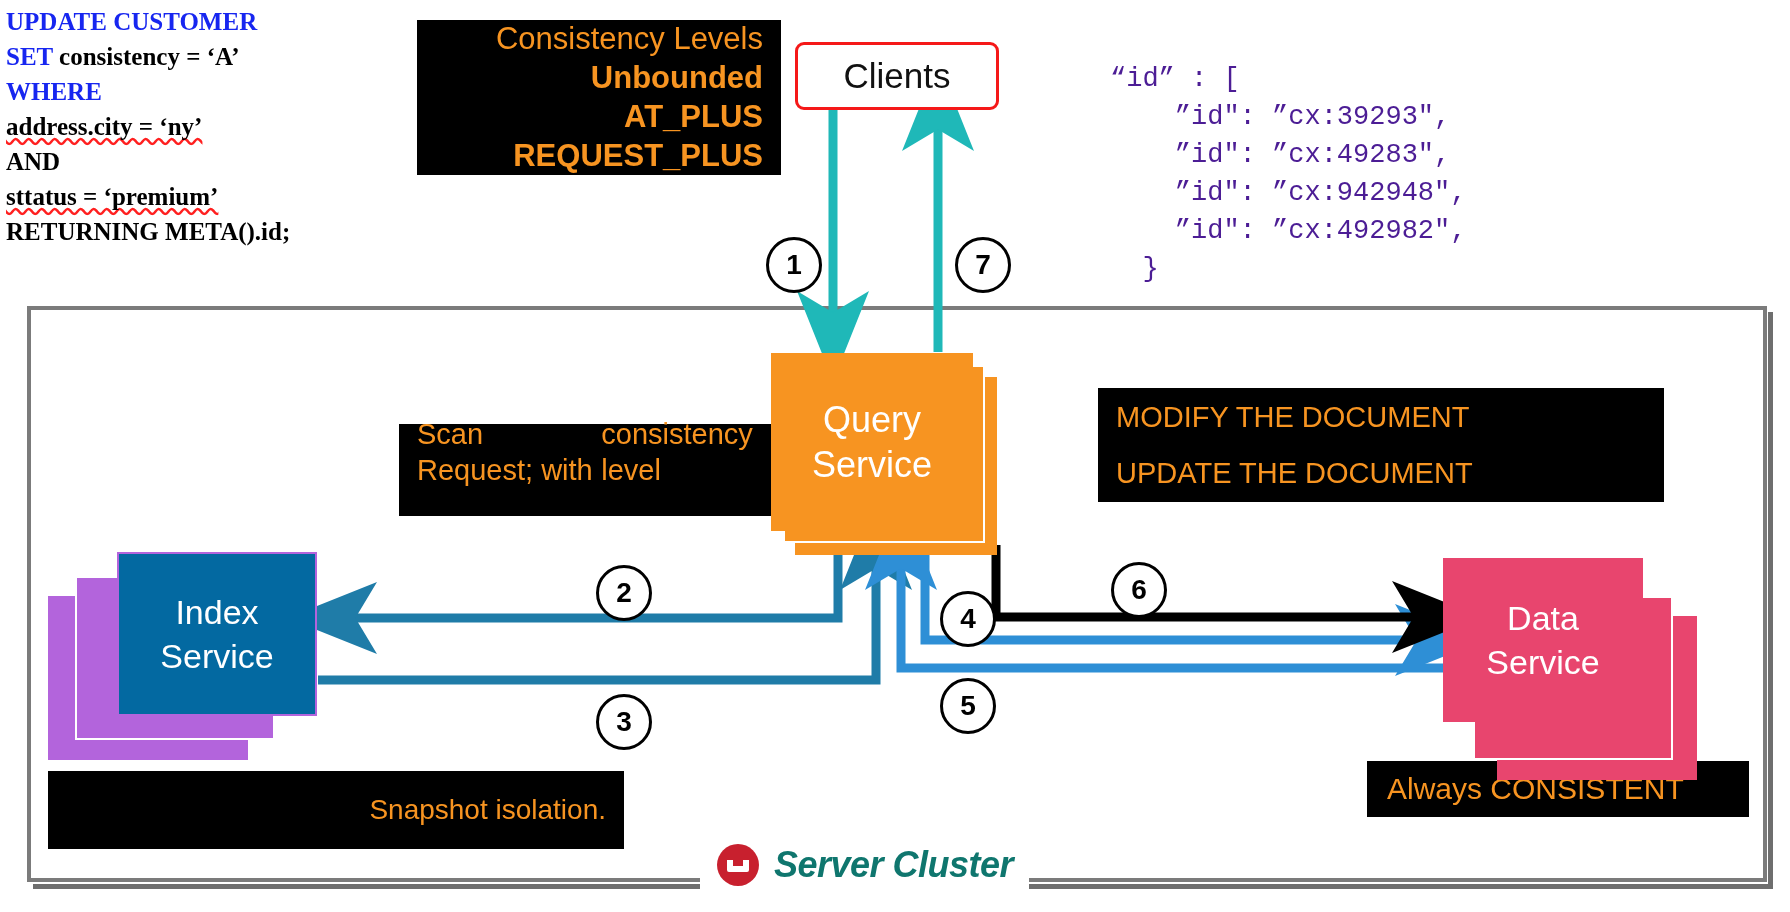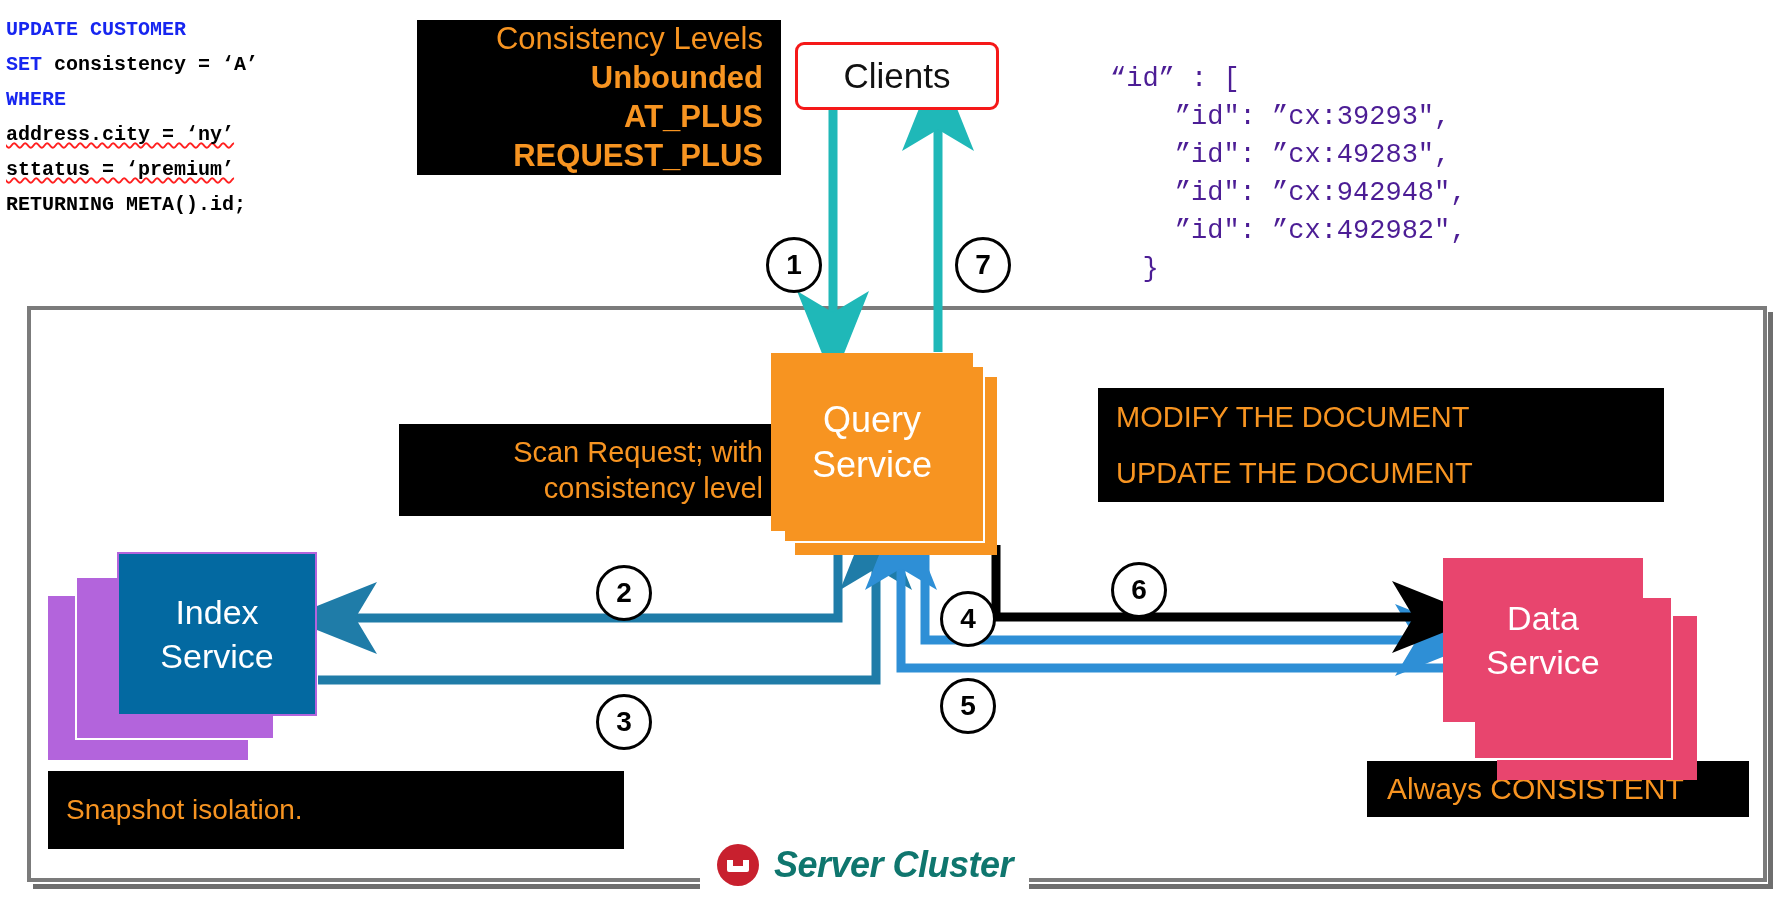--- a/index.html
+++ b/index.html
@@ -1,23 +1,23 @@
 <!DOCTYPE html>
 <html><head>
 <meta charset="utf-8">
 <style>
   html,body{margin:0;padding:0;background:#ffffff;}
   body{width:1790px;height:912px;position:relative;overflow:hidden;
        font-family:"Liberation Sans", sans-serif;}
   .abs{position:absolute;}
 
   
-  #sql-block{left:6px;top:12px;width:390px;
-     font-family:Liberation Mono, monospace;
-     font-weight:bold;font-size:20px;line-height:35px;color:#000;}
+  #sql-block{left:6px;top:4px;width:390px;
+     font-family:Liberation Serif, serif;
+     font-weight:bold;font-size:25px;line-height:35px;color:#000;}
   .kw{color:#1726f0;}
   .sq-red{
      text-decoration:underline;
      text-decoration-color:#ff2020;
      text-decoration-style:wavy;
      text-decoration-skip-ink:none;
      text-underline-offset:2px;}
 
   
   #json-block{left:1110px;top:32px;
@@ -25,29 +25,29 @@
      font-size:27px;line-height:38px;color:#4c1d95;white-space:pre;margin-top:28px;}
 
   
   .callout{background:#000;color:#f79421;padding:28px 18px;box-sizing:border-box;}
   #consistency-box{left:417px;top:20px;width:364px;height:155px;
      display:flex;flex-direction:column;justify-content:center;align-items:flex-end;}
   #consistency-box .c-title{font-size:31px;line-height:38px;font-weight:400;}
   #consistency-box .c-lvl{font-size:31px;line-height:39px;font-weight:bold;}
 
   #scan-box{left:399px;top:424px;width:382px;height:92px;
-     display:flex;flex-direction:column;justify-content:center;align-items:flex-end;
+     display:flex;flex-direction:row;justify-content:center;align-items:flex-end;
      font-size:29px;line-height:36px;}
 
   #doc-box{left:1098px;top:388px;width:566px;height:114px;
      display:flex;flex-direction:column;justify-content:center;align-items:flex-start;
      font-size:29px;line-height:56px;}
 
   #snapshot-box{left:48px;top:771px;width:576px;height:78px;
-     display:flex;flex-direction:column;justify-content:center;align-items:flex-start;
+     display:flex;flex-direction:column;justify-content:center;align-items:flex-end;
      font-size:28px;line-height:40px;}
 
   #consistent-box{left:1367px;top:761px;width:382px;height:50px;
      display:flex;align-items:center;justify-content:flex-start;
      font-size:30px;padding-left:20px;}
 
   
   #clients-box{left:795px;top:42px;width:198px;height:62px;
      border:3px solid #f51818;border-radius:9px;background:#fff;
      display:flex;align-items:center;justify-content:center;
@@ -107,20 +107,23 @@
     <span class="kw">UPDATE CUSTOMER</span>
   </div>
   <div>
     <span class="kw">SET</span><span> consistency = ‘A’</span>
   </div>
   <div>
     <span class="kw">WHERE</span>
   </div>
   <div>
     <span class="sq-red">address.city = ‘ny’</span>
+  </div>
+  <div>
+    <span>AND</span>
   </div>
   <div>
     <span class="sq-red">sttatus = ‘premium’</span>
   </div>
   <div>
     <span>RETURNING META().id;</span>
   </div>
 </div>
 
 <div class="abs" id="json-block">“id” : [

